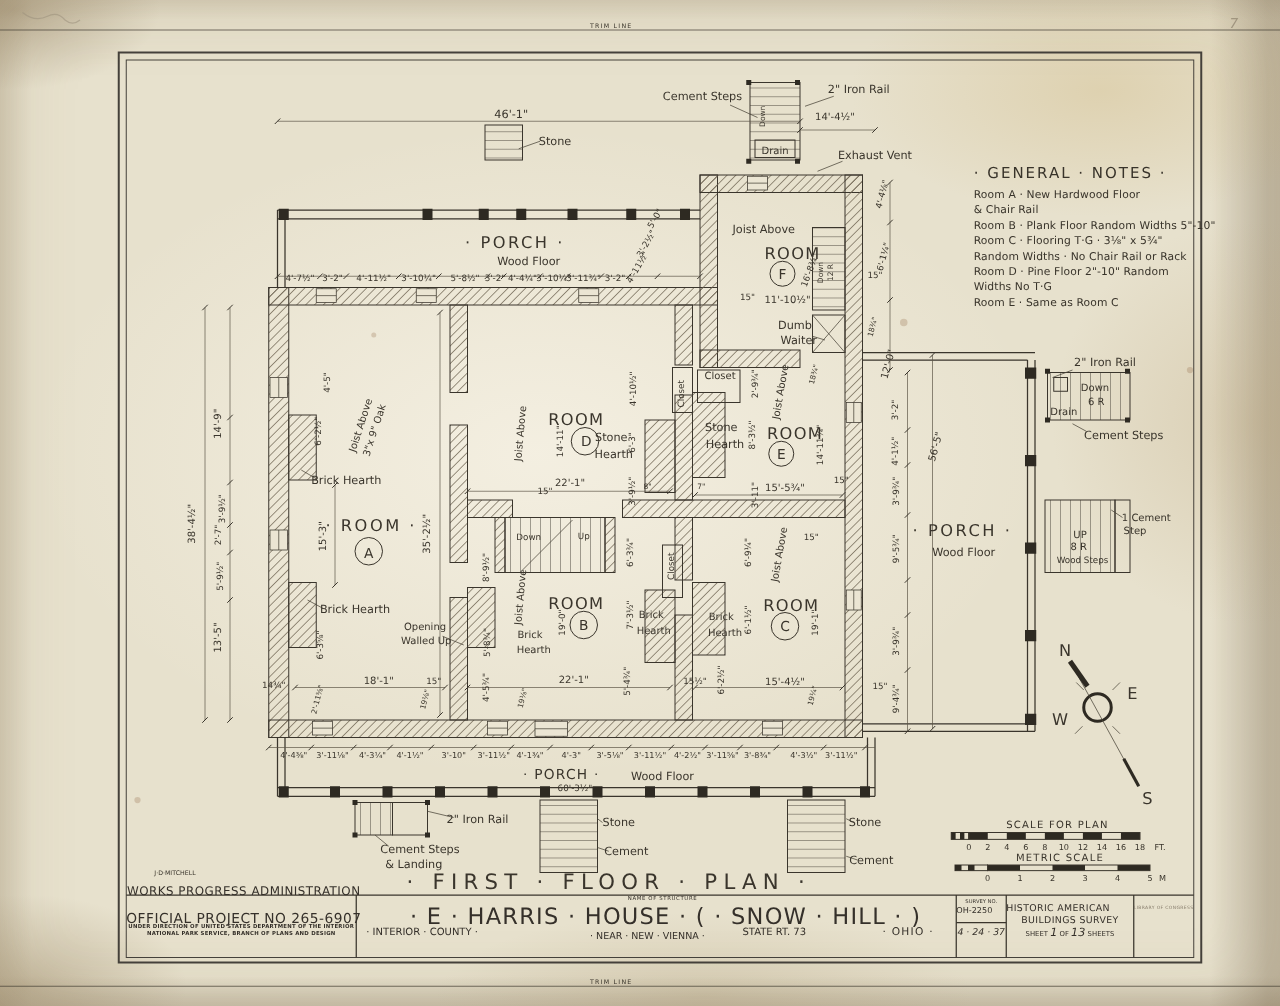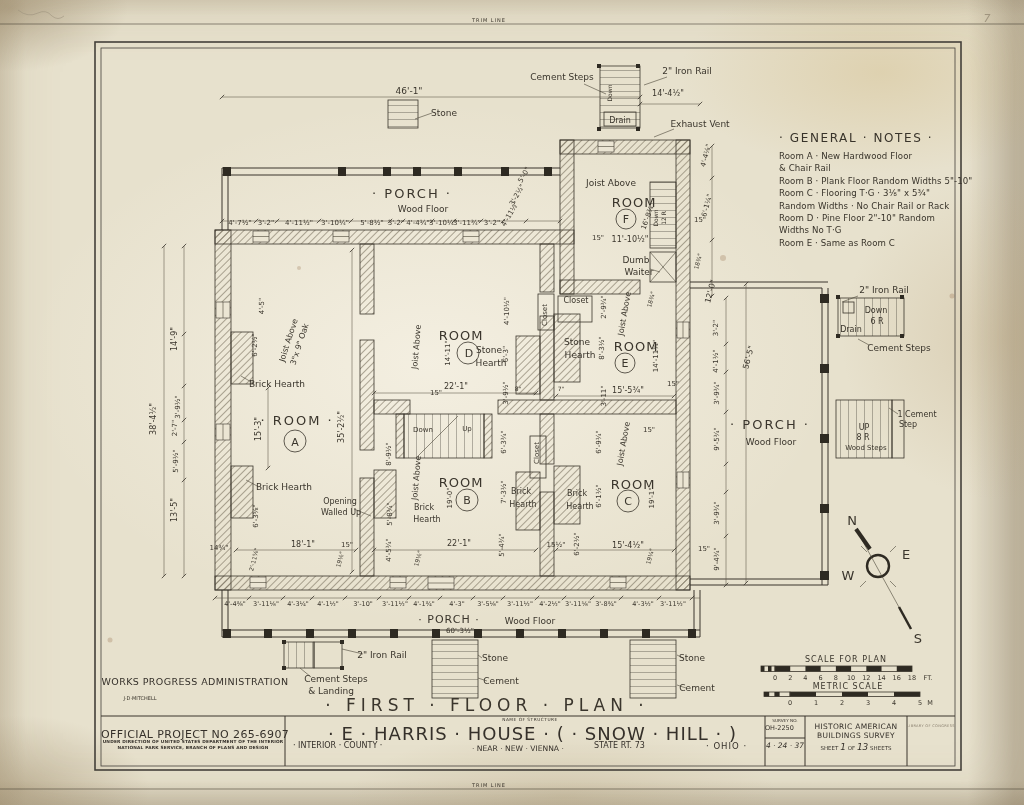--- a/index.html
+++ b/index.html
@@ -27,34 +27,34 @@
   .openbox{fill:none;stroke:#3a352c;stroke-width:.8;}
   .frame{fill:none;stroke:#44403a;}
   .win{fill:#ebe5d3;stroke:#3a352c;stroke-width:.6;}
   .col{fill:#2e2a22;}
   .spot{fill:rgba(139,94,60,.25);}
   .pencil{fill:#a0957f;font-style:italic;}
   #notes{position:absolute;left:779px;top:131px;width:205px;color:#38332a;}
   #notes .notes-title{font-size:12px;letter-spacing:1.6px;margin-bottom:5px;white-space:nowrap;}
   .note-line{font-size:8.6px;line-height:12.4px;letter-spacing:.1px;white-space:nowrap;}
   .tb{position:absolute;color:#35302a;white-space:nowrap;}
-  #tb-a1{left:101px;top:676px;width:188px;text-align:center;font-size:9.5px;letter-spacing:.4px;}
+  #tb-a1{left:101px;top:708px;width:188px;text-align:center;font-size:9.5px;letter-spacing:.4px;}
   #tb-a2{left:101px;top:728px;width:150px;text-align:center;font-size:11px;letter-spacing:.4px;}
   #tb-a3{left:101px;top:739px;width:184px;text-align:center;font-size:4.3px;letter-spacing:.2px;font-weight:bold;}
   #tb-a4{left:101px;top:745px;width:184px;text-align:center;font-size:4.3px;letter-spacing:.2px;font-weight:bold;}
   #tb-nl{left:440px;top:717px;width:180px;text-align:center;font-size:4.3px;letter-spacing:.5px;}
   #tb-name{left:300px;top:723px;width:465px;text-align:center;font-size:18px;letter-spacing:1px;}
   #tb-county{left:293px;top:741px;font-size:8px;}
   #tb-vic{left:472px;top:744px;font-size:7.6px;}
   #tb-route{left:594px;top:741px;font-size:8px;}
   #tb-state{left:706px;top:741px;font-size:8.5px;letter-spacing:1px;}
   #tb-snl{left:765px;top:718px;width:40px;text-align:center;font-size:4.2px;}
   #tb-sn{left:765px;top:724px;width:20px;text-align:center;font-size:6.5px;}
   #tb-date{left:765px;top:741px;width:40px;text-align:center;font-size:7.5px;font-style:italic;}
-  #tb-h1{left:805px;top:722px;width:102px;text-align:center;font-size:7.5px;letter-spacing:.3px;}
+  #tb-h1{left:805px;top:722px;width:102px;font-size:7.5px;letter-spacing:.3px;}
   #tb-h2{left:805px;top:731px;width:102px;text-align:center;font-size:7.5px;letter-spacing:.3px;}
   #tb-sheet{left:805px;top:742px;width:102px;text-align:center;font-size:5.5px;}
   #tb-sheet .hand{font-size:9px;font-style:italic;}
   #tb-stamp{left:907px;top:724px;width:46px;text-align:center;font-size:3.6px;color:#8b8170;letter-spacing:.3px;}
 </style>
 </head>
 <body>
 
 <div class="sheet">
 

